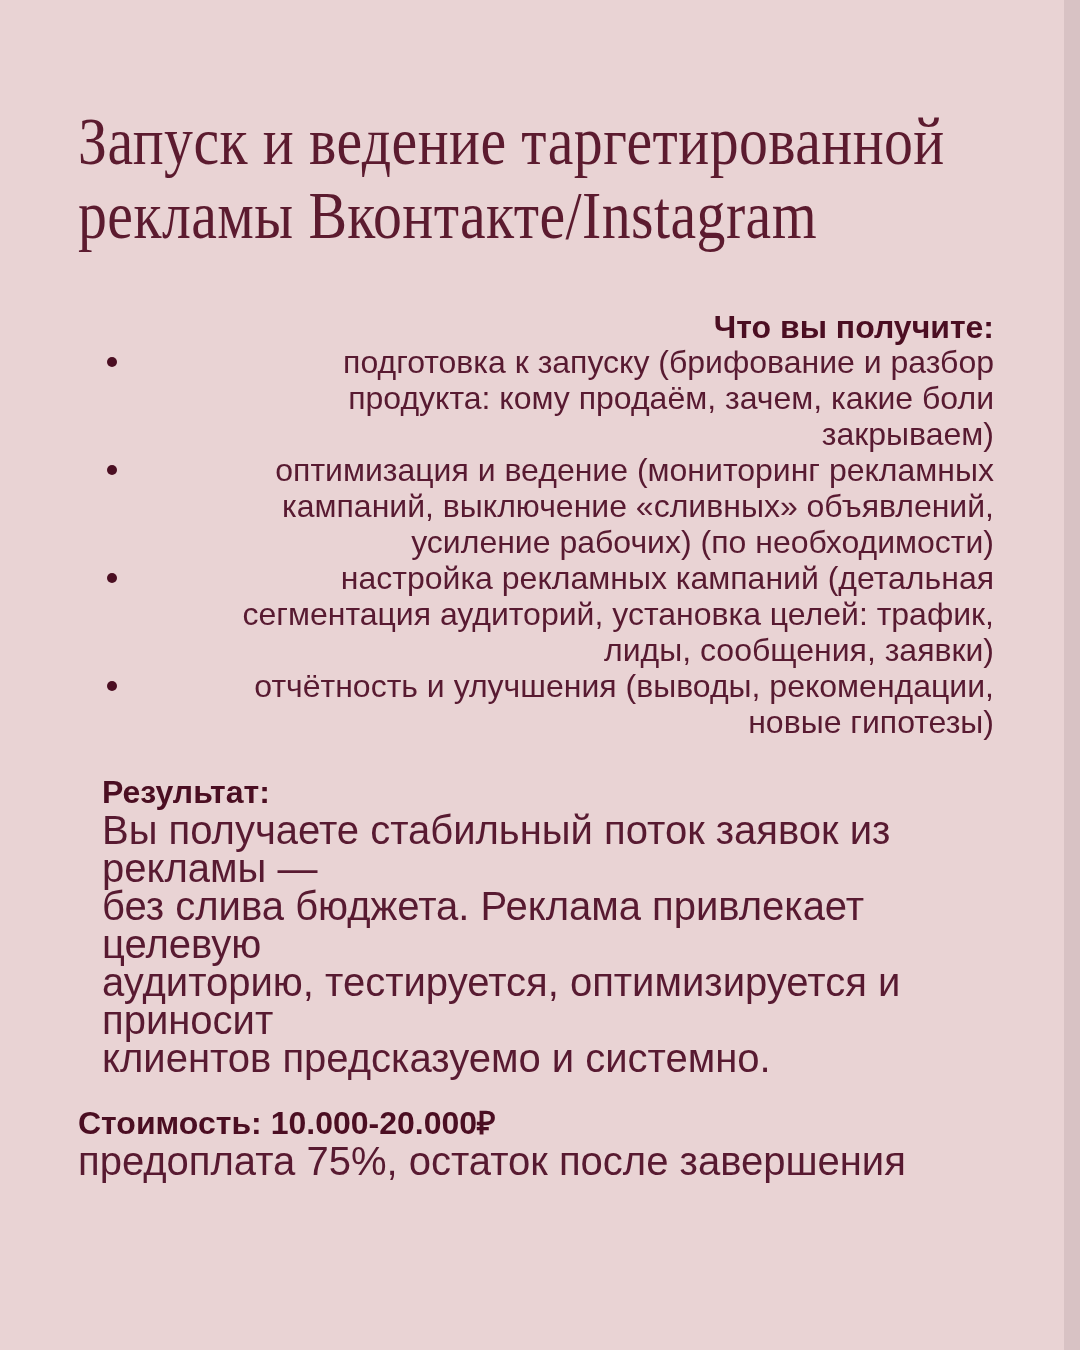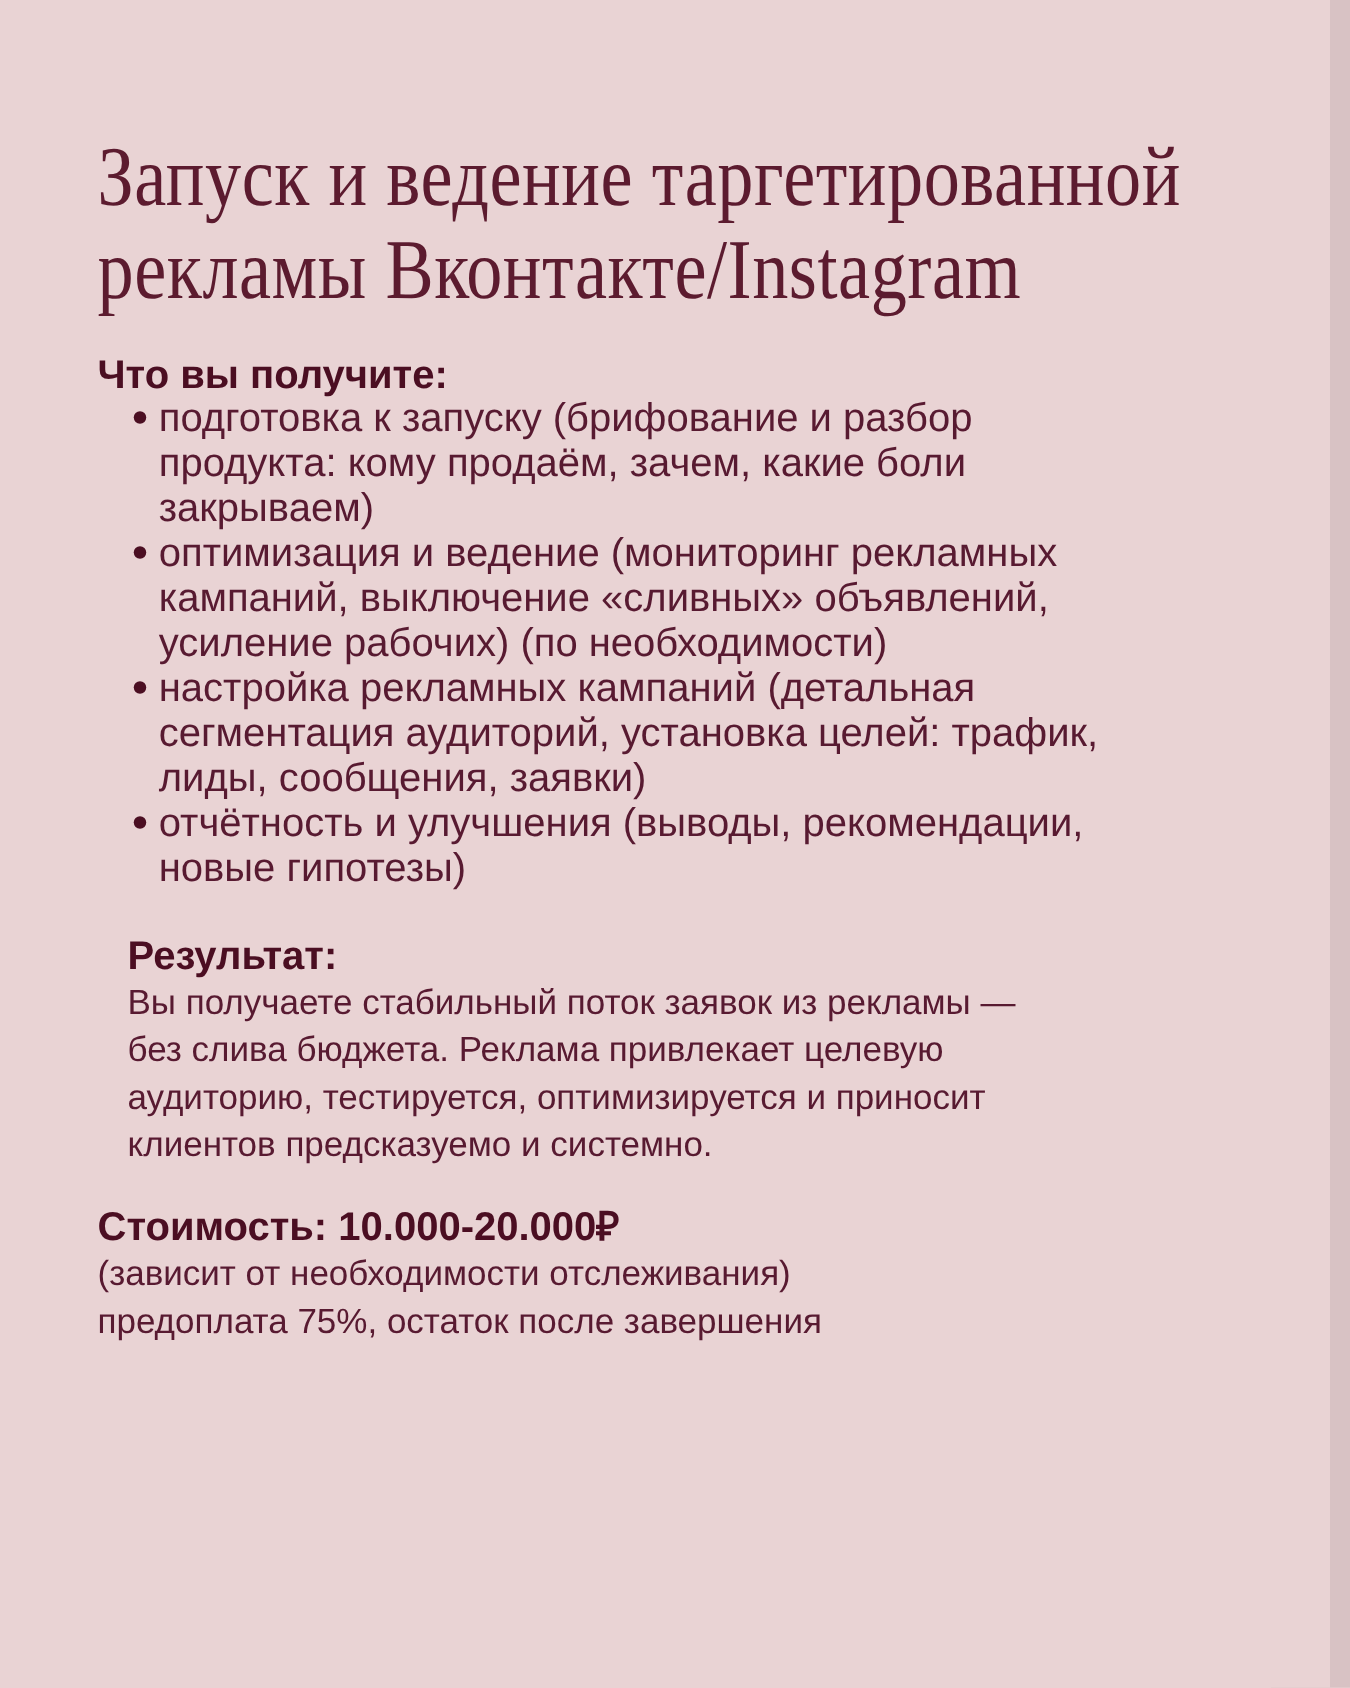--- a/index.html
+++ b/index.html
@@ -35,21 +35,21 @@
     transform-origin: 0 0;
   }
   .section-heading {
     margin: 0;
     font-family: "Liberation Sans", sans-serif;
     font-weight: 700;
     font-size: 32px;
     line-height: 38px;
     color: var(--heading-color);
   }
-  .benefits { margin-top: 28px; }
+  .benefits { margin-top: 56px; text-align: right; }
   .benefits-list {
     list-style: none;
     margin: -2px 0 0 0;
     padding: 0;
   }
   .benefits-list li {
     position: relative;
     padding-left: 49px;
     font-size: 32px;
     line-height: 36px;
@@ -61,21 +61,21 @@
     position: absolute;
     left: 29px;
     top: 13px;
     width: 10px;
     height: 10px;
     border-radius: 50%;
     background: var(--heading-color);
   }
   .body-text {
     margin: 0;
-    font-size: 28px;
+    font-size: 40px;
     line-height: 38px;
     color: var(--body-color);
     white-space: pre-line;
   }
   .result { margin-top: 33px; margin-left: 24px; }
   .pricing { margin-top: 27px; }
 </style>
 </head>
 <body>
 
@@ -104,17 +104,16 @@
   <section class="result">
     <h2 class="section-heading">Результат:</h2>
     <p class="body-text">Вы получаете стабильный поток заявок из рекламы —
 без слива бюджета. Реклама привлекает целевую
 аудиторию, тестируется, оптимизируется и приносит
 клиентов предсказуемо и системно.</p>
   </section>
 
   <section class="pricing">
     <h2 class="section-heading">Стоимость: 10.000-20.000₽</h2>
-    <p class="body-text">(зависит от необходимости отслеживания)</p>
     <p class="body-text">предоплата 75%, остаток после завершения</p>
   </section>
 
 </div>
 
 </body></html>

